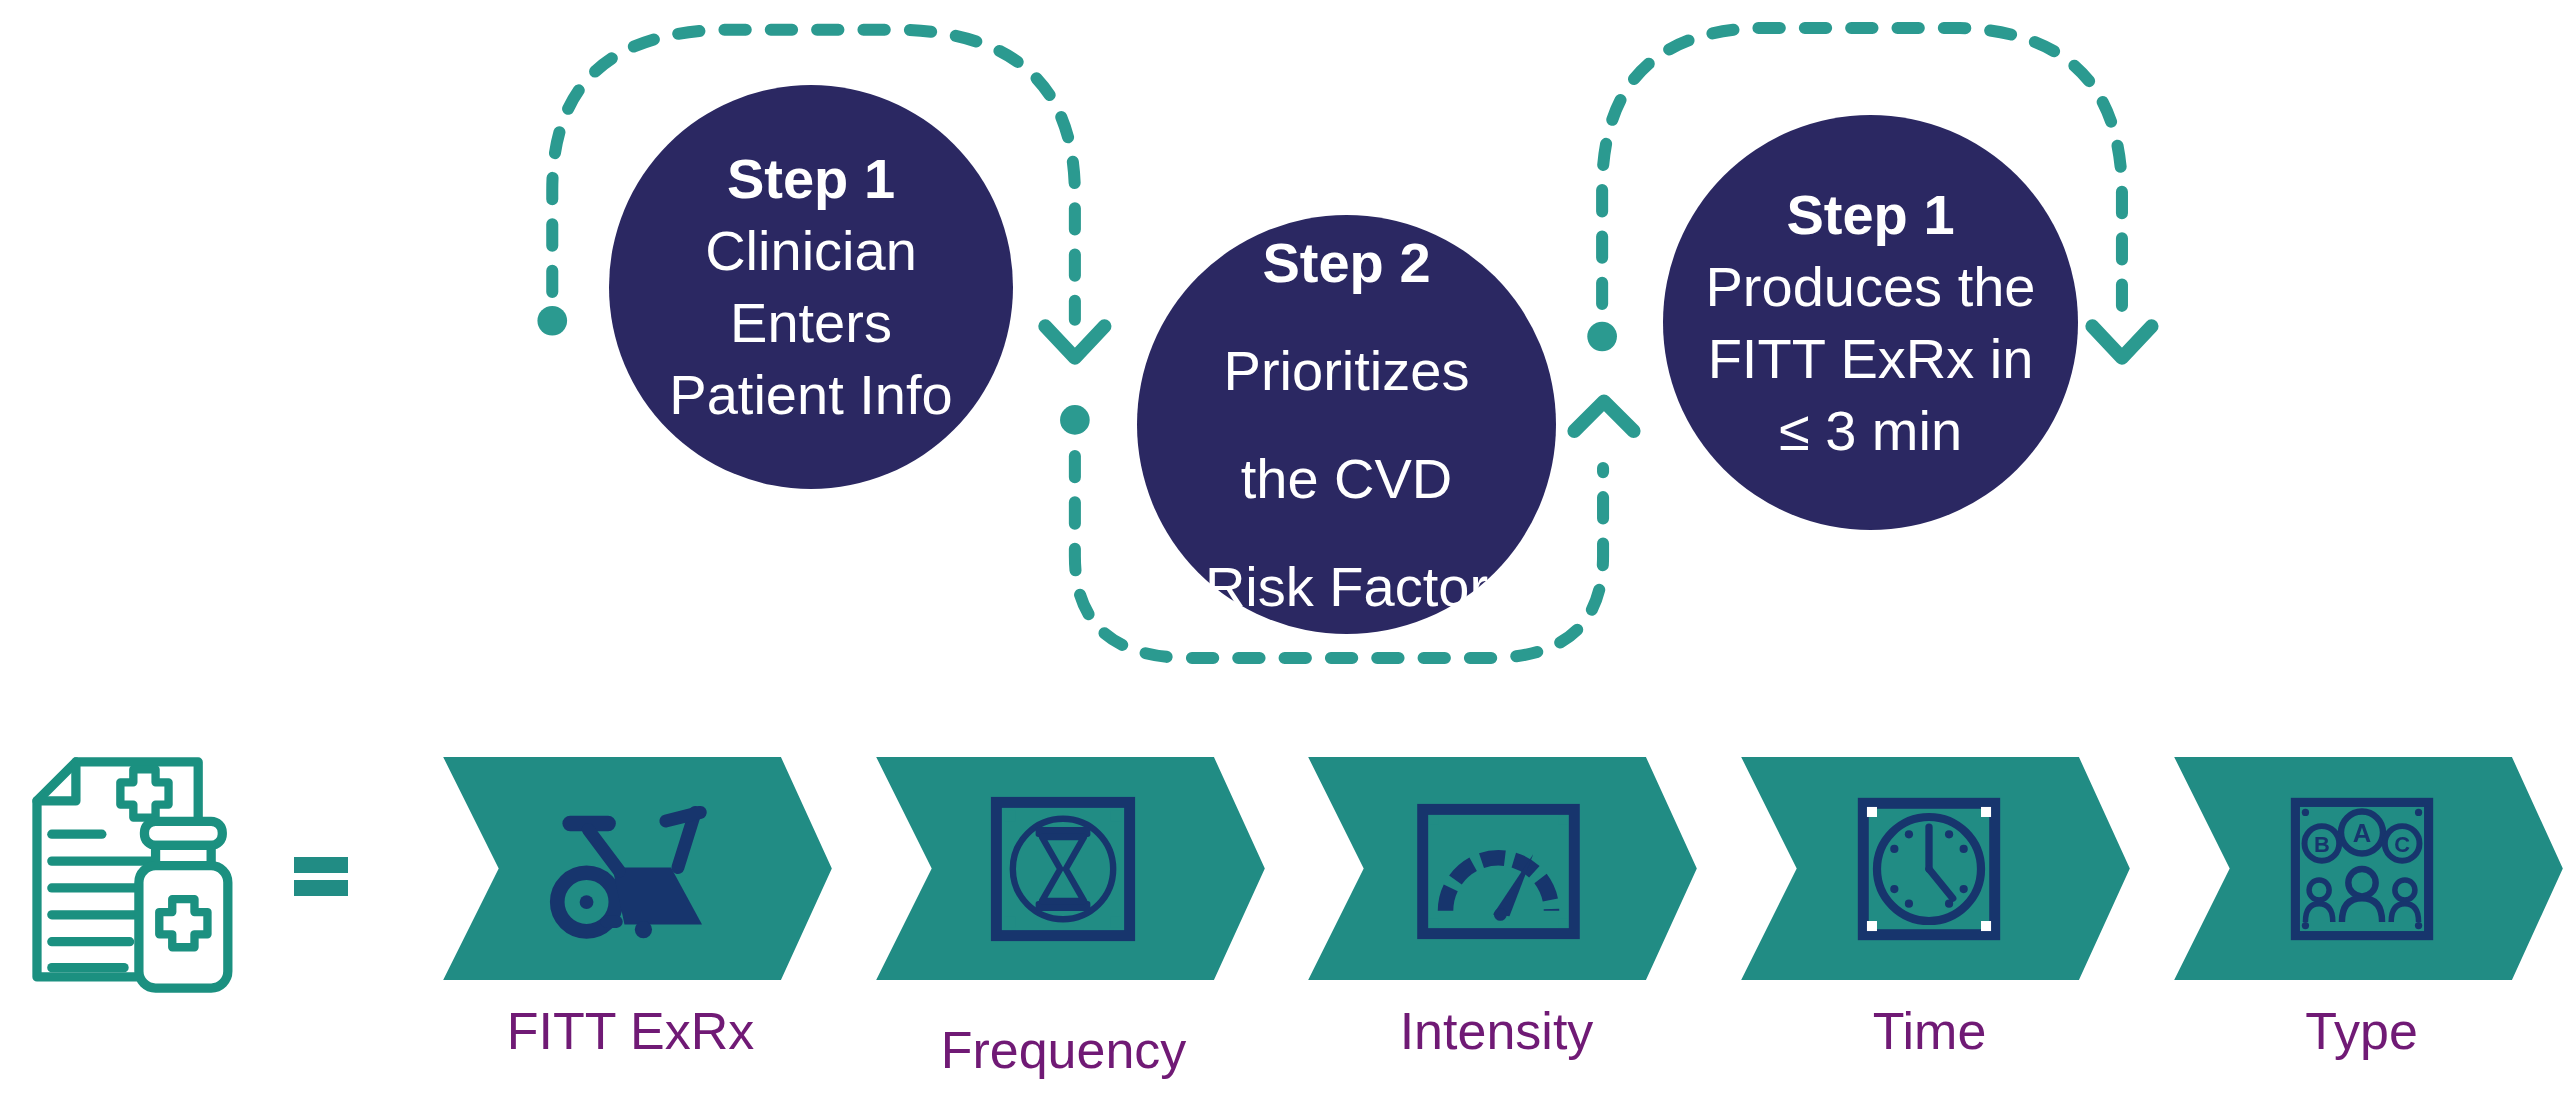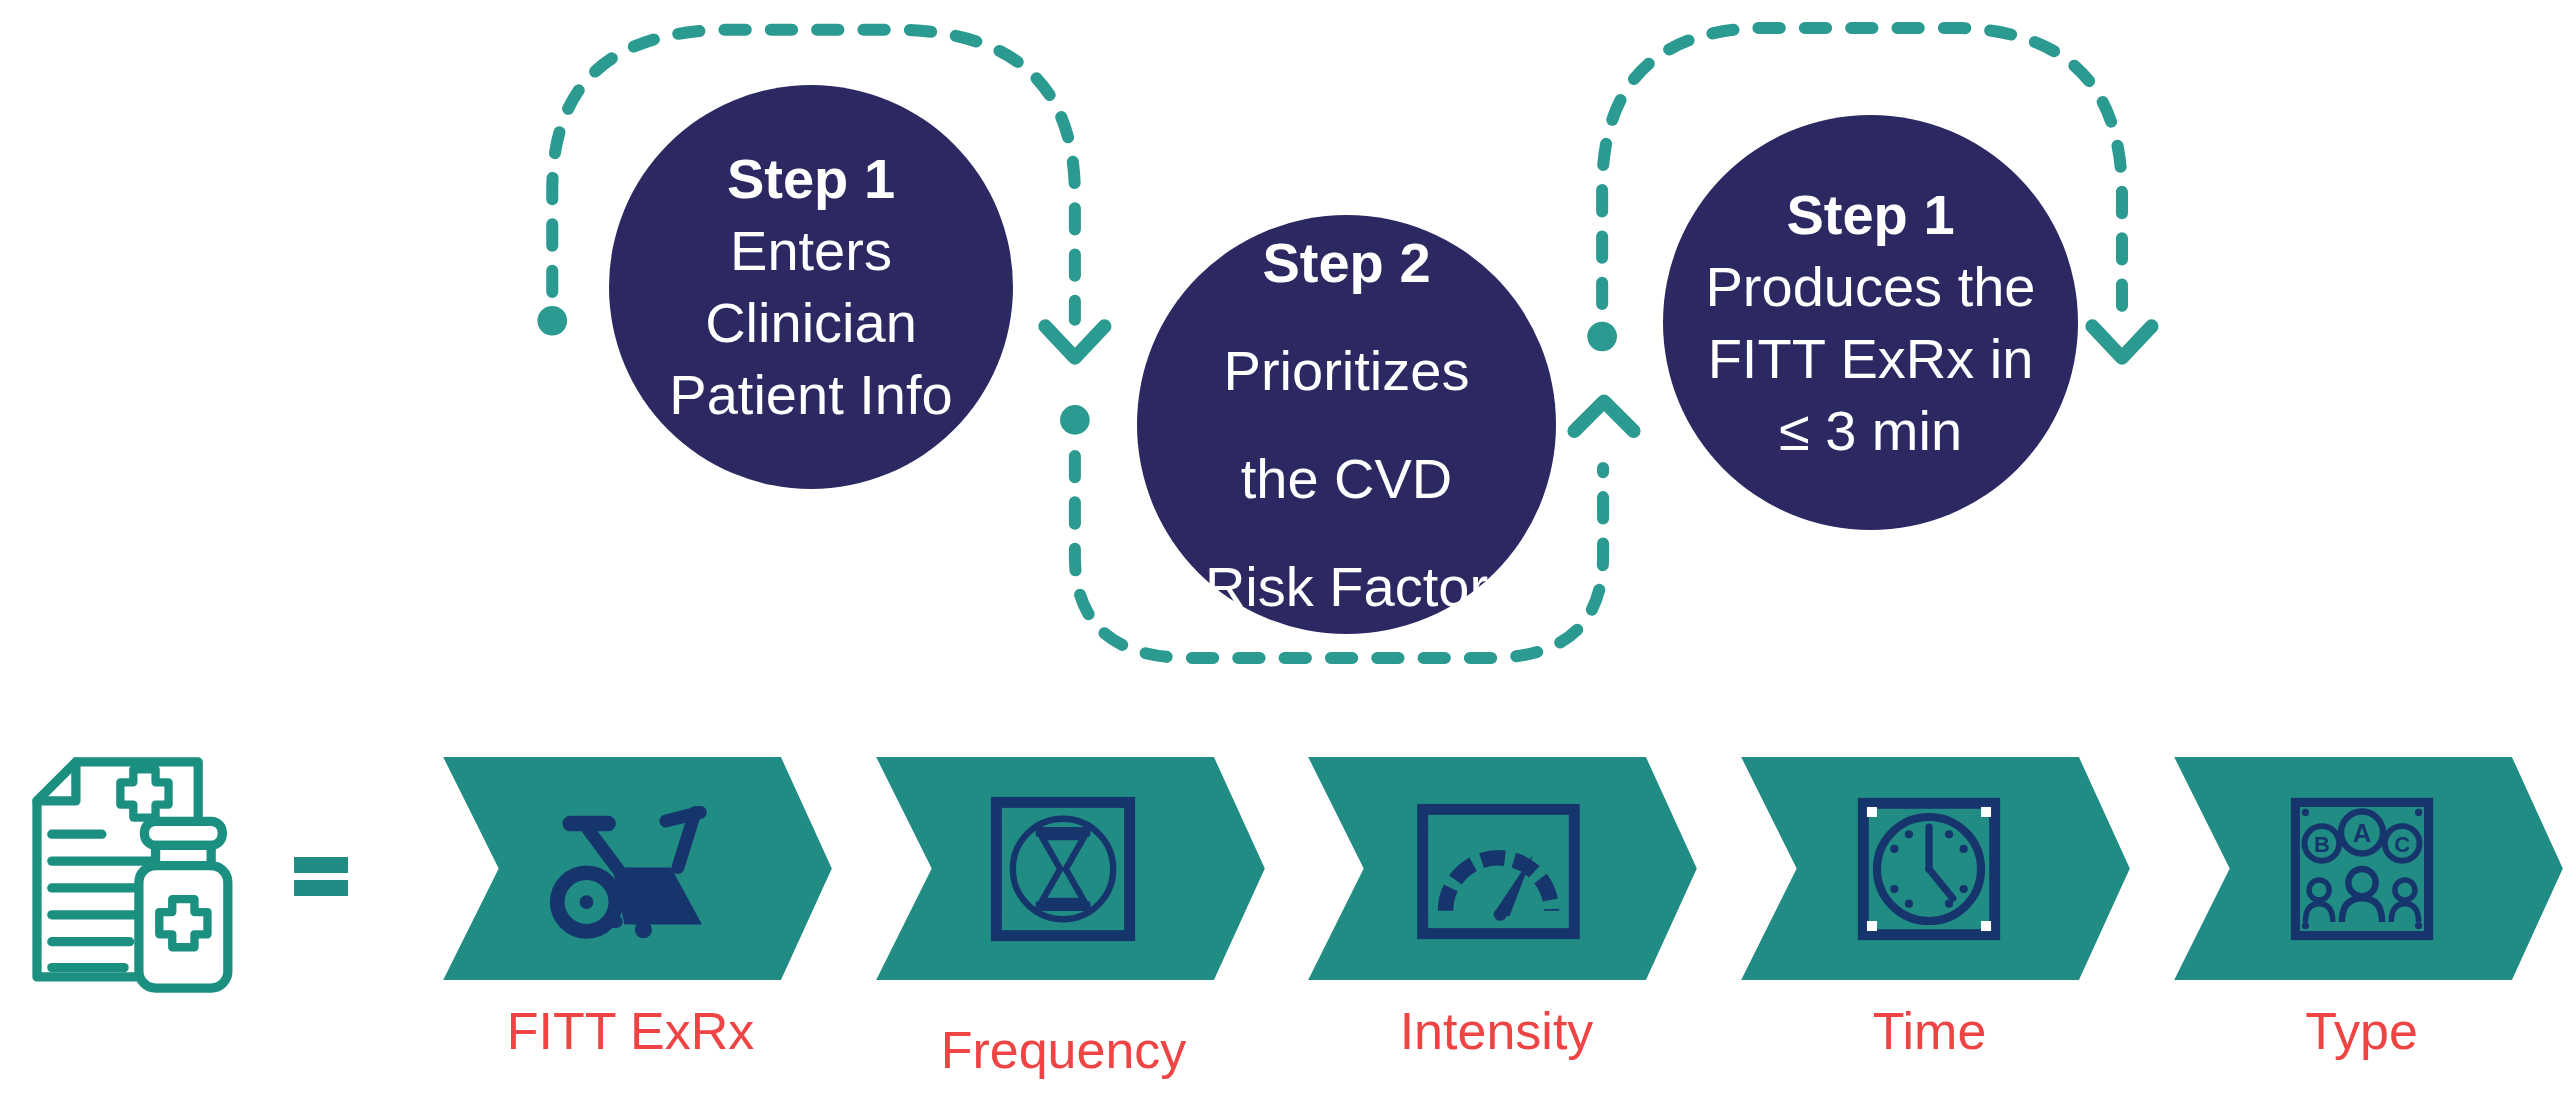--- a/index.html
+++ b/index.html
@@ -9,21 +9,21 @@
   .dotted{fill:none;stroke:#2B9A90;stroke-width:13;stroke-dasharray:23 27;stroke-linecap:round;}
   .chev{fill:none;stroke:#2B9A90;stroke-width:15;stroke-linecap:round;stroke-linejoin:round;}
   .dot{fill:#2B9A90;}
   .step-circle{position:absolute;border-radius:50%;background:#2B2862;color:#ffffff;
                display:flex;flex-direction:column;justify-content:center;align-items:center;
                text-align:center;line-height:72px;font-size:56px;}
   .step-title{font-weight:bold;}
   .arrow-block{position:absolute;width:389px;height:223px;}
   .arrow-block svg.banner{position:absolute;left:0;top:0;}
   .arrow-icon{position:absolute;}
-  .fitt-label{position:absolute;width:463px;text-align:center;font-size:52px;color:#ef4444;}
+  .fitt-label{position:absolute;width:463px;text-align:center;font-size:52px;color:#701a75;}
   .equals{position:absolute;left:294px;top:857px;}
   .equals .bar{width:54px;height:15.8px;background:#218C84;margin-bottom:7.4px;}
   .icon-stroke{stroke:#17356D;fill:none;}
   .icon-fill{fill:#17356D;stroke:none;}
   .type-letter{font-family:"Liberation Sans", sans-serif;font-weight:bold;fill:#17356D;}
 </style>
 </head>
 <body>
 
 <div class="canvas">
@@ -35,22 +35,22 @@
     <circle class="dot" cx="1160" cy="453" r="16"></circle>
     <path class="dotted" d="M1160,492 L1160,600 Q1160,708 1280,710 L1610,710 Q1730,708 1730,600 L1730,505"></path>
     <polyline class="chev" points="1699,465 1731,433 1763,465"></polyline>
     <circle class="dot" cx="1729" cy="363" r="16"></circle>
     <path class="dotted" d="M1729,328 L1729,205 Q1729,34 1900,30 L2115,30 Q2290,36 2290,210 L2290,345"></path>
     <polyline class="chev" points="2258,352 2290,386 2322,352"></polyline>
   </svg>
 
   <div class="step-circle" style="left:609px;top:85px;width:404px;height:404px;">
     <div class="step-title">Step 1</div>
+    <div>Clinician</div>
     <div>Enters</div>
-    <div>Clinician</div>
     <div>Patient Info</div>
   </div>
 
   <div class="step-circle" style="left:1137px;top:215px;width:419px;height:419px;gap:36px;">
     <div class="step-title">Step 2</div>
     <div>Prioritizes</div>
     <div>the CVD</div>
     <div>Risk Factor</div>
   </div>
 

